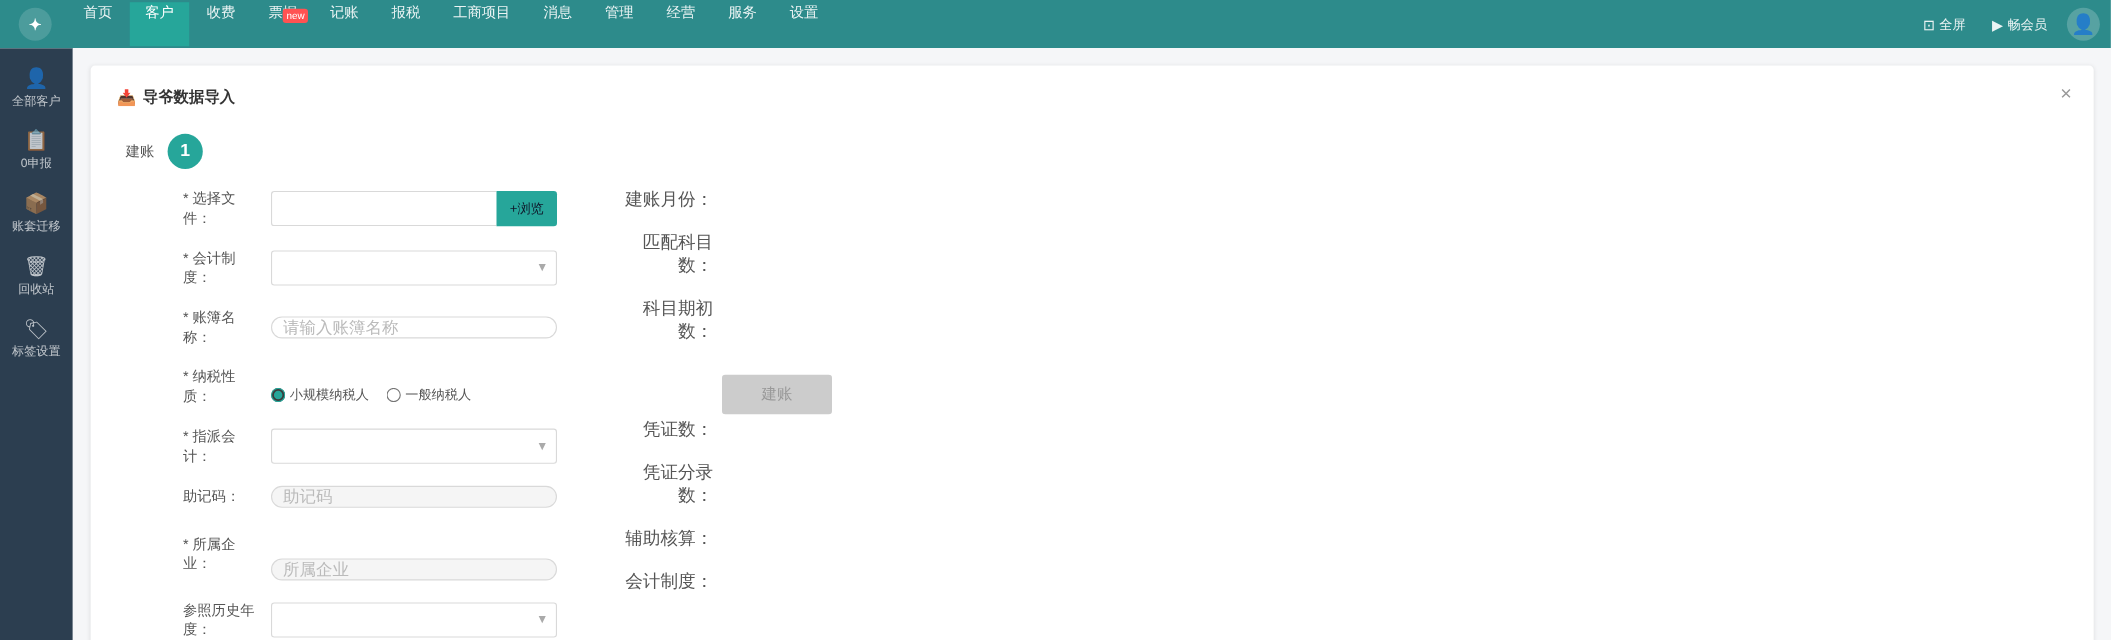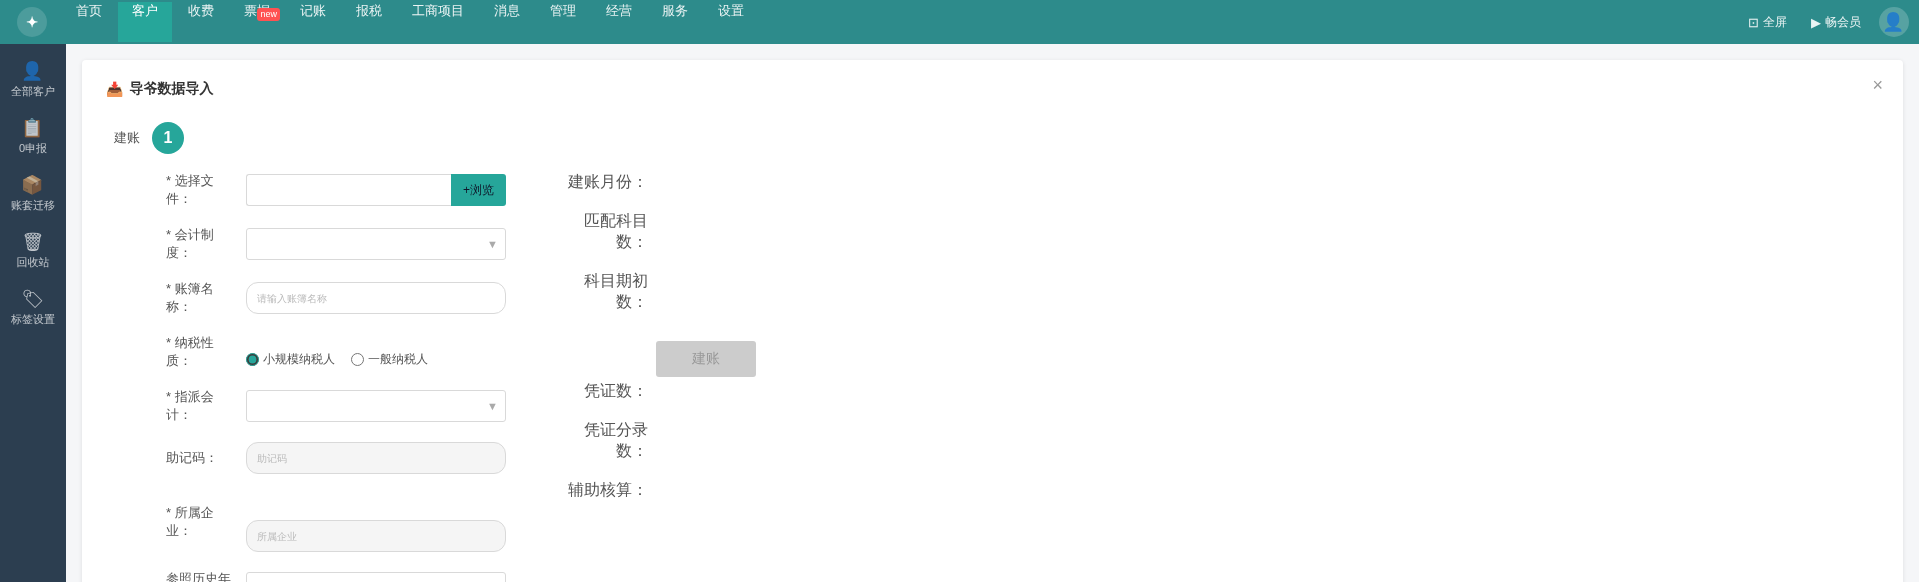--- a/index.html
+++ b/index.html
@@ -205,25 +205,25 @@
     .form-label {
       width: 80px;
       text-align: left;
       color: #555;
       font-size: 13px;
       padding-right: 8px;
       flex-shrink: 0;
     }
     .form-control {
       flex: 1;
-      height: 32px;
+      height: 20px;
       border: 1px solid #d9d9d9;
       border-radius: 12px;
       padding: 0 10px;
-      font-size: 10px;
+      font-size: 15px;
       outline: none;
       color: #333;
     }
     .form-control::placeholder { color: #bbb; }
 
     .select-wrap {
       flex: 1;
       position: relative;
     }
     .select-wrap select {
@@ -552,17 +552,23 @@
             <span></span>
           </div>
 
           <div class="form-row">
             <label class="right-label">
               <span>辅助核算：</span>
             </label>
             <span></span>
           </div>
 
+          <div class="form-row">
+            <label class="right-label">
+              <span>会计制度：</span>
+            </label>
+            <span></span>
+          </div>
         </div>
       </div>
     </div>
   </main>
 </div>
 
 </body></html>

